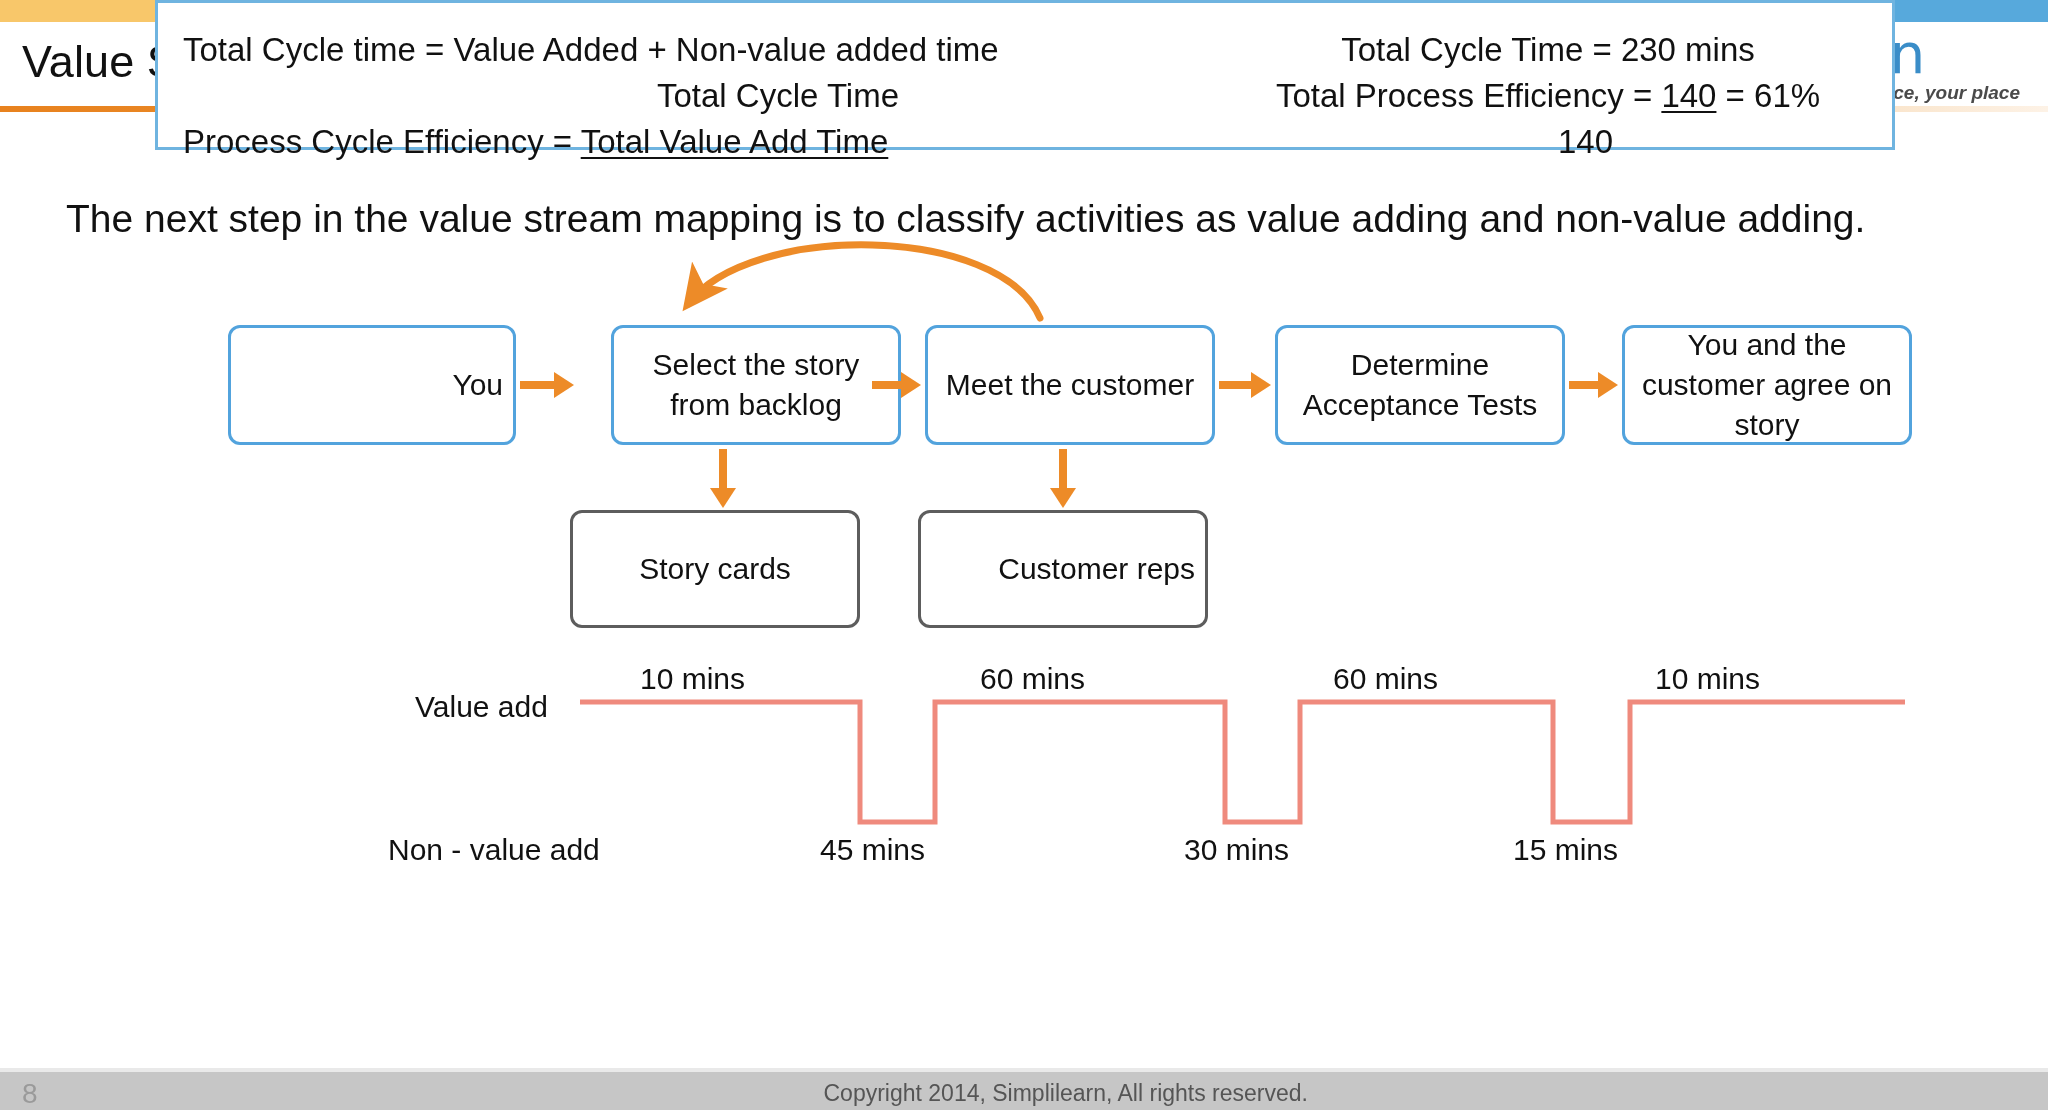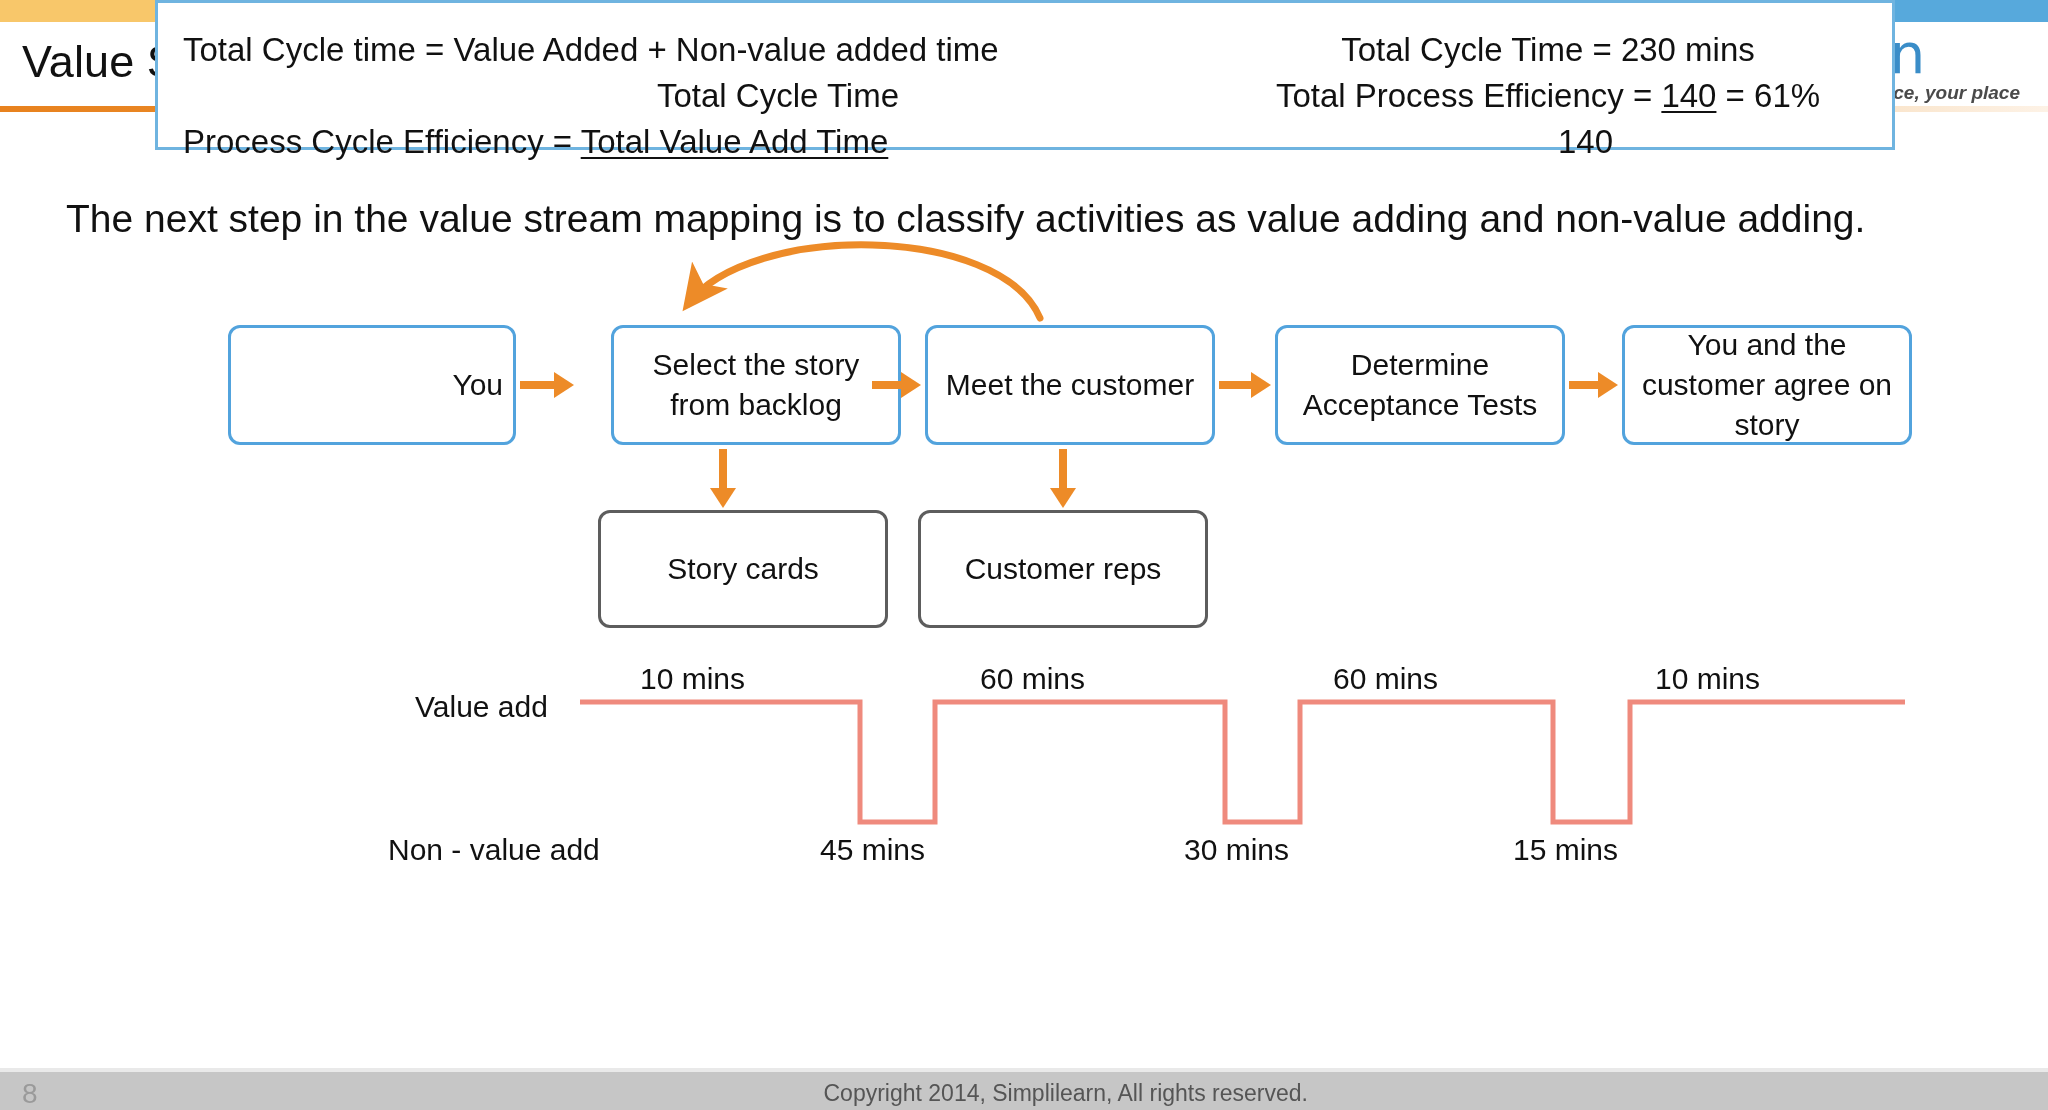--- a/index.html
+++ b/index.html
@@ -153,24 +153,24 @@
   </div>
 <div class="pbox blue" style="left: 925px; top: 325px; width: 290px; height: 120px;">
     <span style="padding: 0px 10px;">Meet the customer</span>
   </div>
 <div class="pbox blue" style="left: 1275px; top: 325px; width: 290px; height: 120px;">
     <span style="padding: 0px 20px;">Determine Acceptance Tests</span>
   </div>
 <div class="pbox blue" style="left: 1622px; top: 325px; width: 290px; height: 120px;">
     <span style="padding: 0px 10px;">You and the customer agree on story</span>
   </div>
-<div class="pbox gray" style="left: 598px; top: 510px; width: 290px; height: 118px;">
+<div class="pbox gray" style="left: 570px; top: 510px; width: 290px; height: 118px;">
     <span style="padding: 0px 10px;">Story cards</span>
   </div>
-<div class="pbox gray" style="left: 918px; top: 510px; width: 290px; height: 118px;">
+<div class="pbox gray" style="left: 918px; top: 510px; width: 290px; height: 118px; justify-content: flex-end;">
     <span style="padding: 0px 10px;">Customer reps</span>
   </div>
 <div class="harrow" style="left: 520px; top: 370px; width: 54px;">
     <div class="shaft" style="width: 36px;"></div>
     <div class="head" style="left: 34px;"></div>
   </div>
 <div class="harrow" style="left: 872px; top: 370px; width: 49px;">
     <div class="shaft" style="width: 31px;"></div>
     <div class="head" style="left: 29px;"></div>
   </div>

